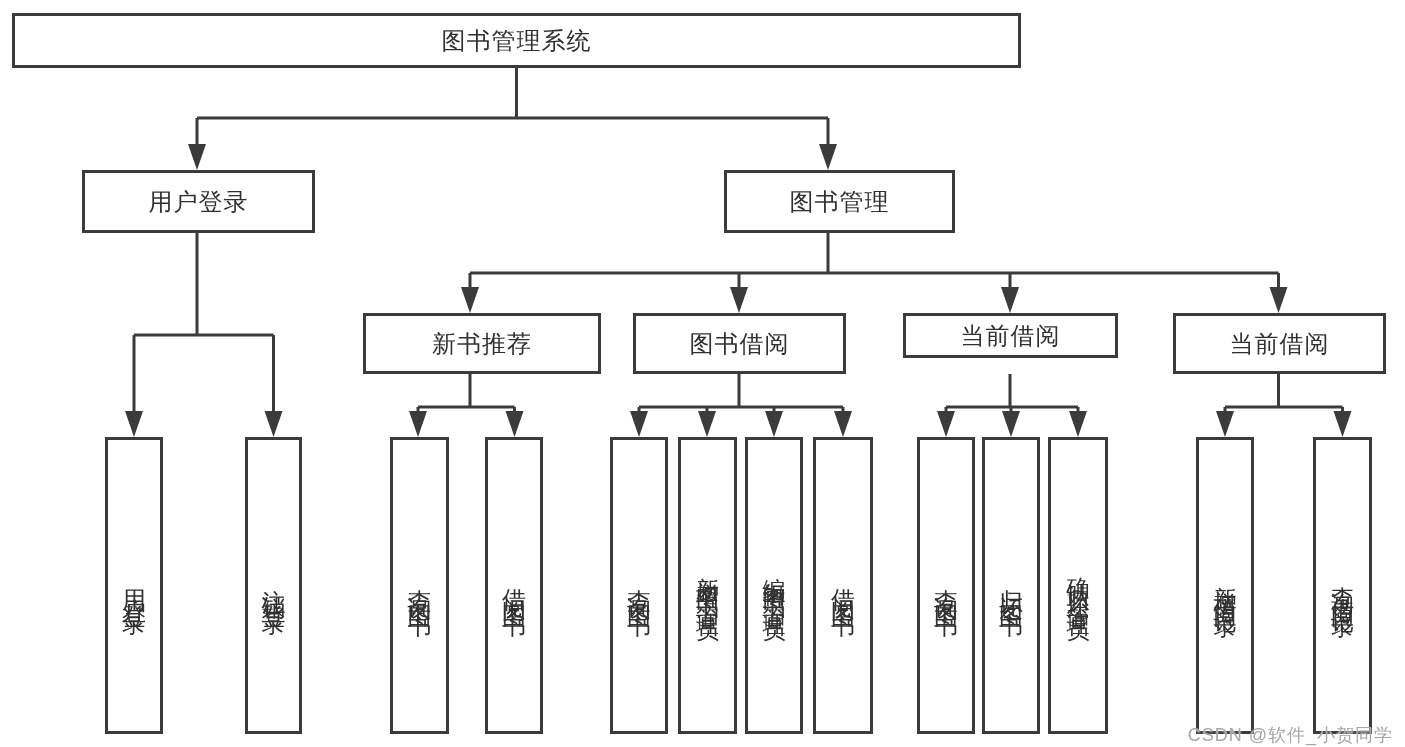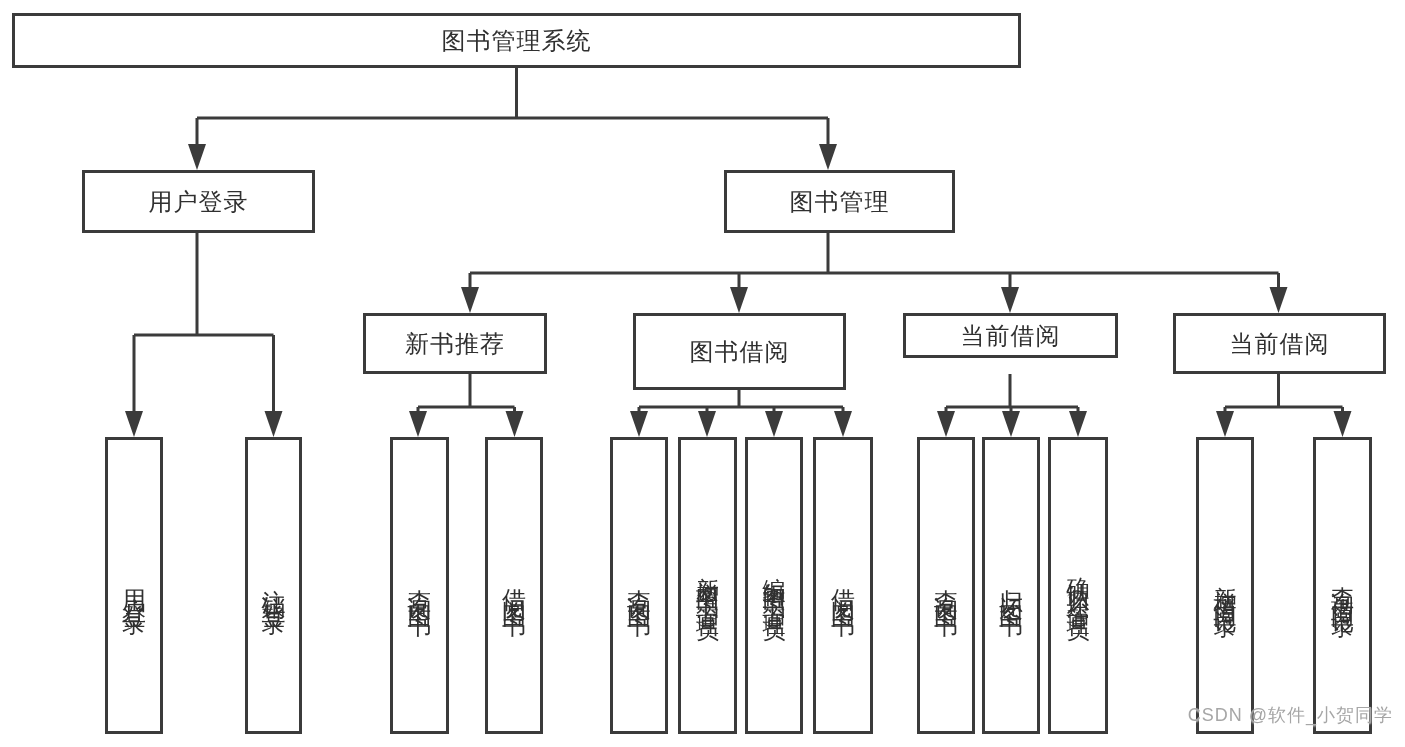--- a/index.html
+++ b/index.html
@@ -48,21 +48,21 @@
     line-height:1;
     color:var(--text);
     white-space:nowrap;
   }
   .vbox.long .label{
     font-size:23px;
     letter-spacing:6px;
   }
   .watermark{
     position:absolute;
-    right:12px;bottom:20px;
+    right:12px;bottom:0;
     font-size:18px;
     letter-spacing:1px;
     color:var(--watermark);
     text-shadow:0 1px 2px rgba(255,255,255,0.9);
     z-index:10;
     white-space:nowrap;
   }
 </style>
 </head>
 <body>
@@ -131,24 +131,24 @@
     <span class="label">图书管理系统</span>
   </div>
 
   <div class="node hbox" style="left:82px;top:170px;width:233px;height:63px;">
     <span class="label">用户登录</span>
   </div>
   <div class="node hbox" style="left:712px;top:170px;width:231px;height:63px;margin-left:12px;">
     <span class="label">图书管理</span>
   </div>
 
-  <div class="node hbox" style="left:363px;top:313px;width:184px;height:61px;">
+  <div class="node hbox" style="left:363px;top:313px;width:238px;height:61px;">
     <span class="label">新书推荐</span>
   </div>
-  <div class="node hbox" style="left:633px;top:313px;width:213px;height:77px;justify-content:center;">
+  <div class="node hbox" style="left:633px;top:313px;width:213px;height:61px;justify-content:center;">
     <span class="label">图书借阅</span>
   </div>
   <div class="node hbox" style="left:903px;top:313px;width:215px;height:45px;">
     <span class="label">当前借阅</span>
   </div>
   <div class="node hbox" style="left:1173px;top:313px;width:213px;height:61px;">
     <span class="label">当前借阅</span>
   </div>
 
   <div class="node vbox" style="left:105px;top:437px;width:58px;height:297px;">

